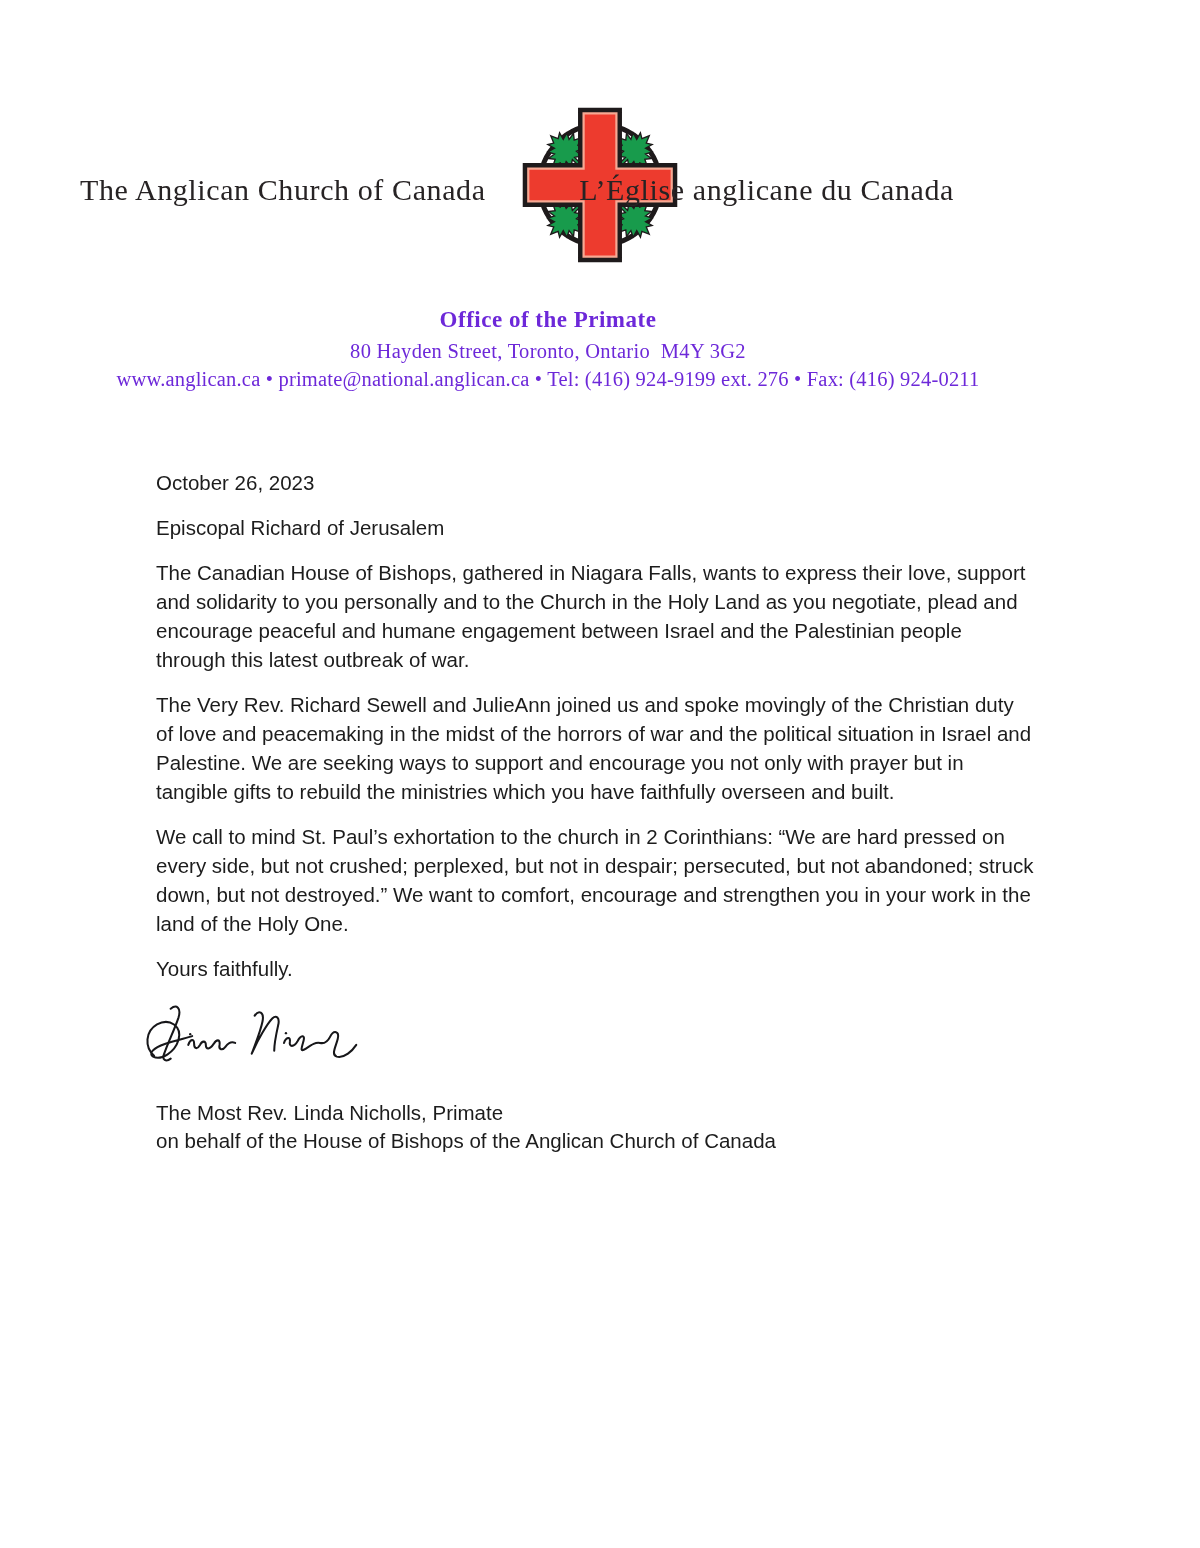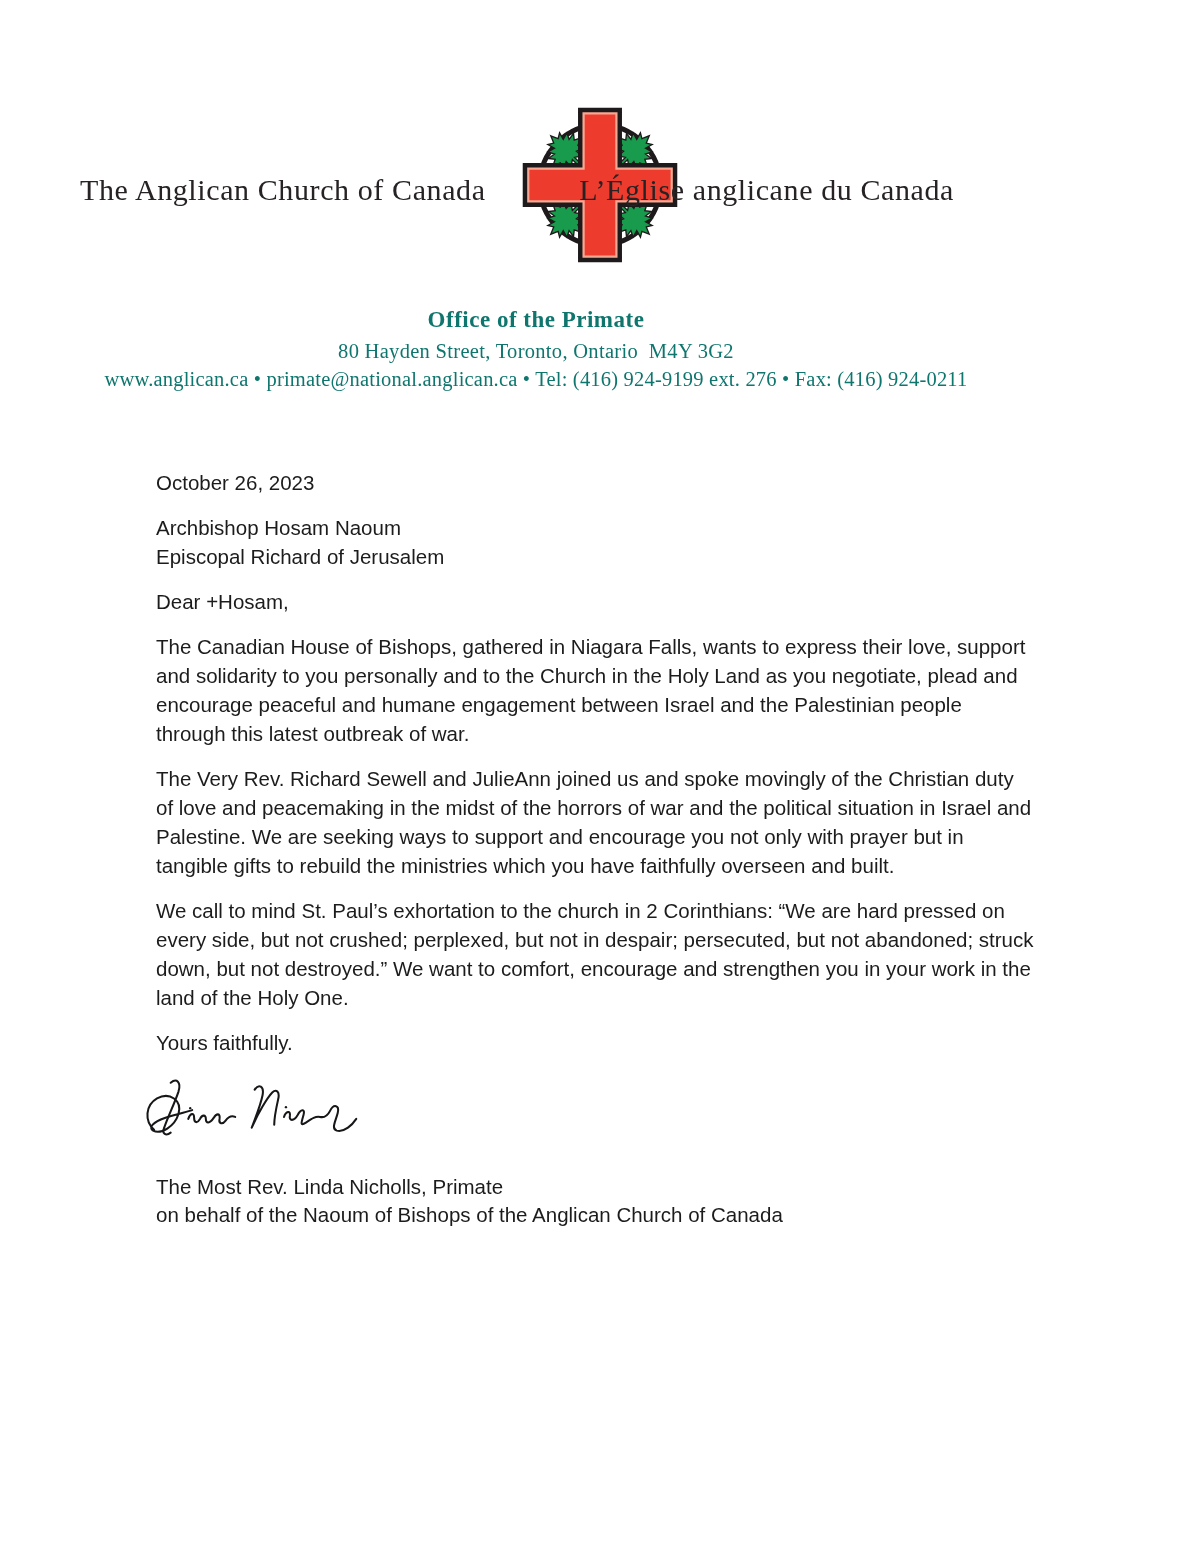--- a/index.html
+++ b/index.html
@@ -20,24 +20,24 @@
     font-size:30px;
     letter-spacing:0.6px;
     color:#272324;
     white-space:nowrap;
   }
   .org-en{left:80px;top:173px;}
   .org-fr{right:118px;top:173px;text-align:left;}
   .logo{position:absolute;left:521px;top:106px;}
   .center-line{
     position:absolute;
-    left:0;width:100%;
+    left:12px;width:100%;
     text-align:center;
     font-family:"Liberation Serif", serif;
-    color:#0f766e;
+    color:#6d28d9;
     white-space:pre;
   }
   .office{top:307px;font-size:23px;font-weight:bold;letter-spacing:0.5px;}
   .address{top:340px;font-size:20.5px;letter-spacing:0.3px;}
   .contact{top:368px;font-size:20.5px;letter-spacing:0.2px;}
   
   .letter{
     position:absolute;
     left:140px;top:452px;
     width:910px;
@@ -84,26 +84,24 @@
 
     <div class="center-line office">Office of the Primate</div>
     <div class="center-line address">80 Hayden Street, Toronto, Ontario  M4Y 3G2</div>
     <div class="center-line contact">www.anglican.ca • primate@national.anglican.ca • Tel: (416) 924-9199 ext. 276 • Fax: (416) 924-0211</div>
   </header>
 
   <main class="letter">
     <p class="block-date">October 26, 2023</p>
 
     <p class="block-recipient">
-      <span>Archbishop Hosam Naoum</span>
       <span>Episcopal Richard of Jerusalem</span>
     </p>
 
 
-    <p class="block-salutation">Dear +Hosam,</p>
 
     <p class="para-1">The Canadian House of Bishops, gathered in Niagara Falls, wants to express their love, support and solidarity to you personally and to the Church in the Holy Land as you negotiate, plead and encourage peaceful and humane engagement between Israel and the Palestinian people through this latest outbreak of war.</p>
 
     <p class="para-2">The Very Rev. Richard Sewell and JulieAnn joined us and spoke movingly of the Christian duty of love and peacemaking in the midst of the horrors of war and the political situation in Israel and Palestine. We are seeking ways to support and encourage you not only with prayer but in tangible gifts to rebuild the ministries which you have faithfully overseen and built.</p>
 
     <p class="para-3">We call to mind St. Paul’s exhortation to the church in 2 Corinthians: “We are hard pressed on every side, but not crushed; perplexed, but not in despair; persecuted, but not abandoned; struck down, but not destroyed.” We want to comfort, encourage and strengthen you in your work in the land of the Holy One.</p>
 
     <p class="block-closing">Yours faithfully.</p>
 
     <div class="signature">
@@ -115,17 +113,17 @@
           <circle cx="51" cy="36" r="1.2" fill="#17171a" stroke="none"></circle>
           <path d="M117 17 C121 11 127 13 125 23 C123 33 118 45 114 56 C120 42 130 25 135 20 C139 16 143 19 141 27 C139 36 137 46 137 53"></path>
           <path d="M147 45 C149 39 154 38 153 44 C152 49 157 50 161 43 C164 37 169 36 167 43 C165 50 163 55 169 51 C175 47 179 44 184 45 C189 46 192 43 194 39 C198 31 204 33 202 41 C200 49 195 57 201 59 C209 61 217 53 221 47"></path>
           <circle cx="149" cy="35" r="1.2" fill="#17171a" stroke="none"></circle>
         </g>
       </svg>
     </div>
 
     <p class="signoff">
       <span>The Most Rev. Linda Nicholls, Primate</span>
-      <span>on behalf of the Naoum of Bishops of the Anglican Church of Canada</span>
+      <span>on behalf of the House of Bishops of the Anglican Church of Canada</span>
     </p>
   </main>
 
 </div>
 
 </body></html>

